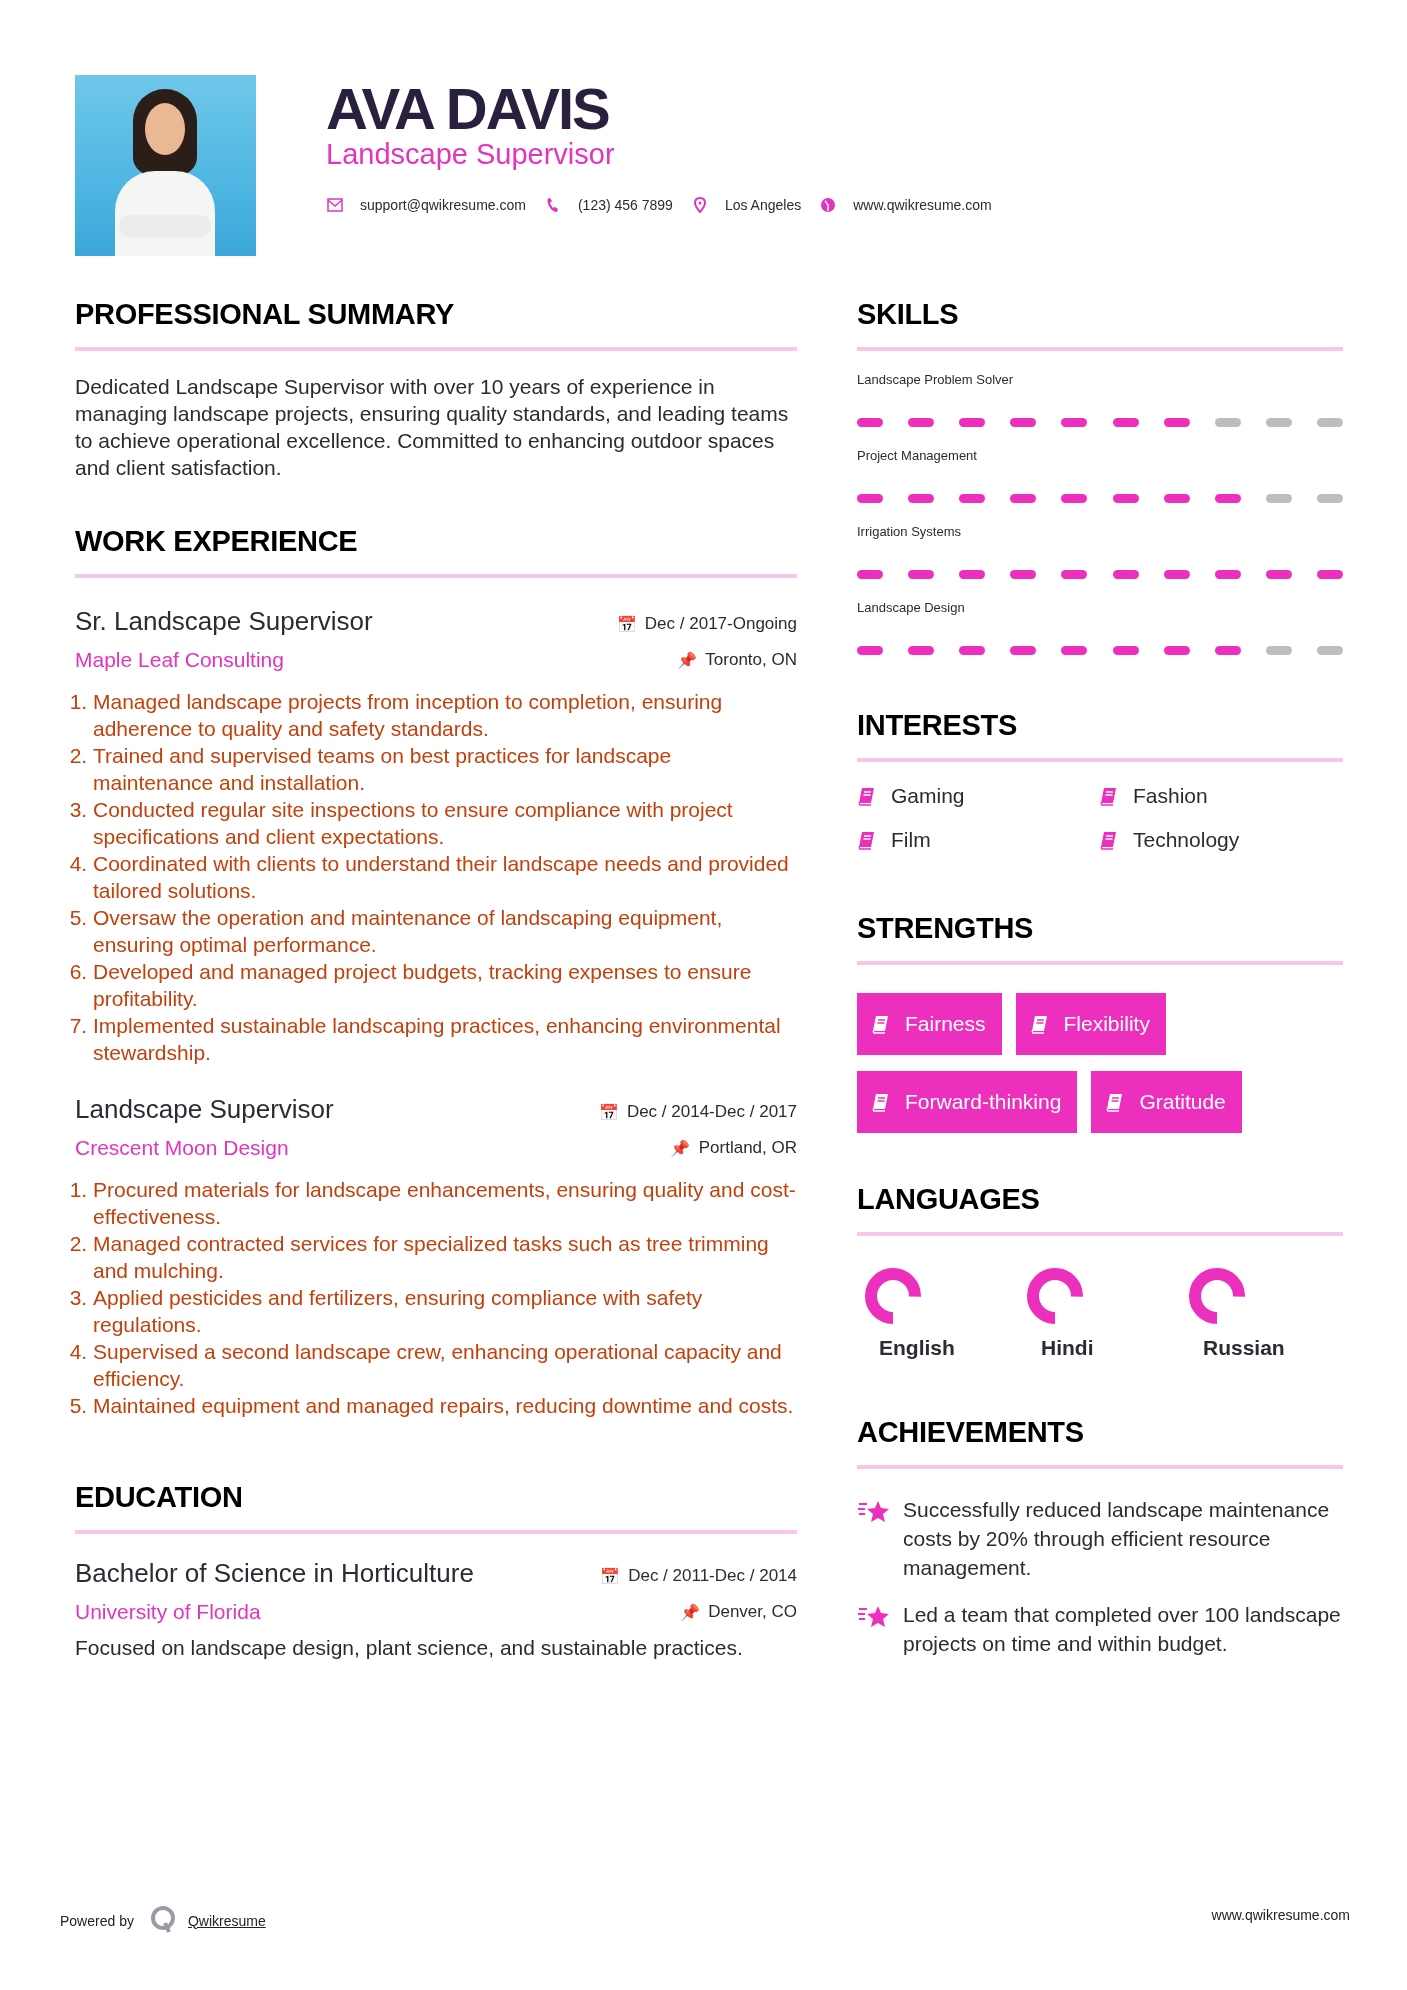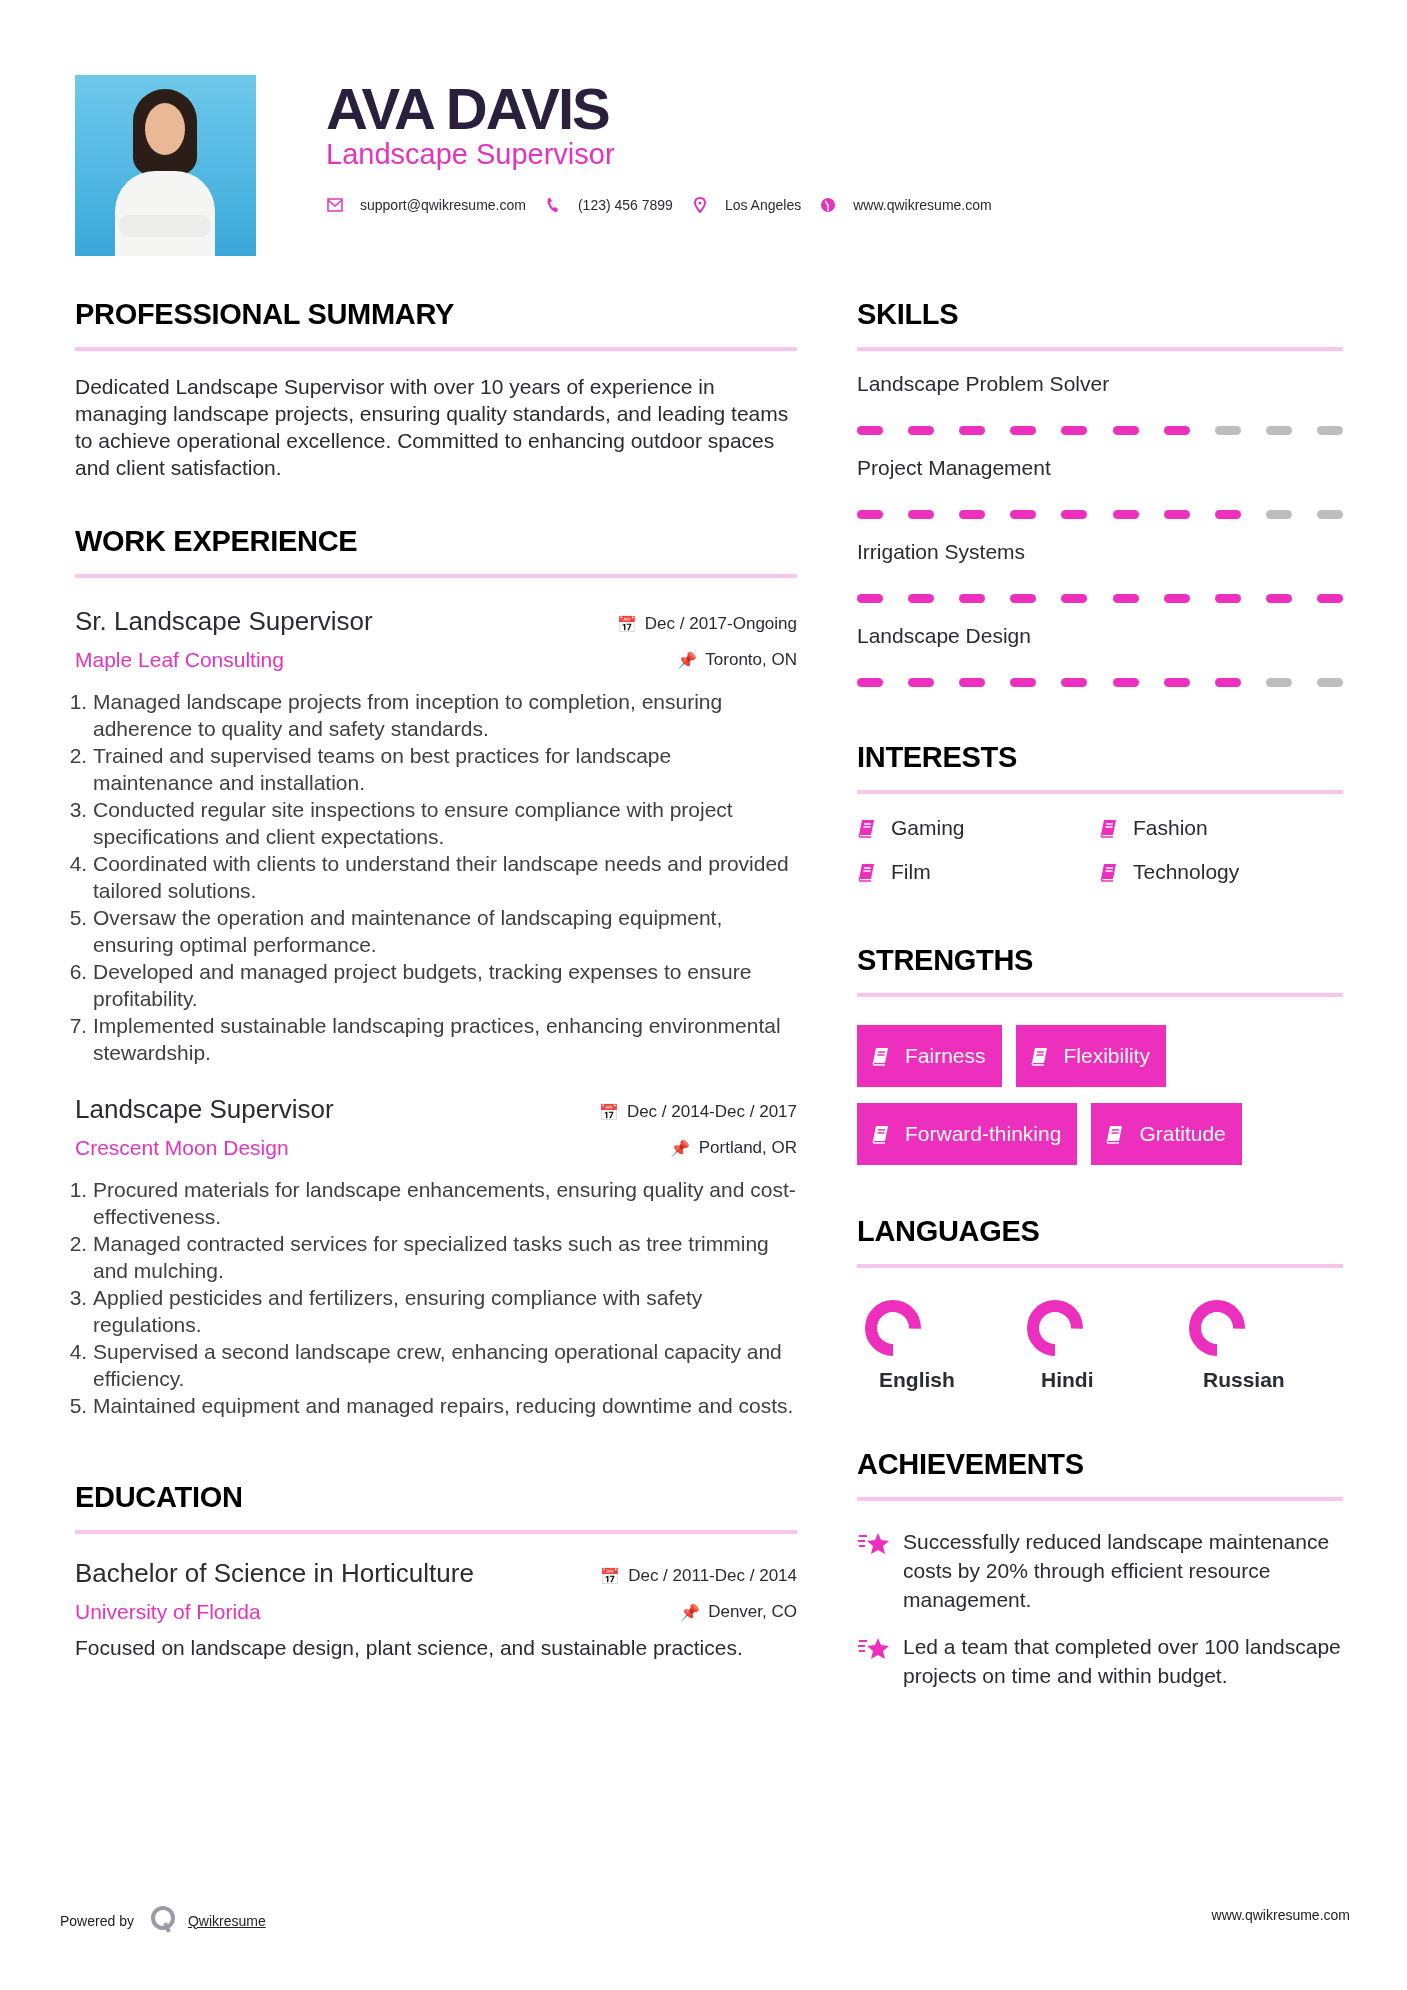--- a/index.html
+++ b/index.html
@@ -27,26 +27,26 @@
 
   .summary { margin-top: 22px; font-size: 21px; line-height: 27px; color: #2b2b33; }
 
   .job { margin-top: 22px; }
   .job-head { display: flex; justify-content: space-between; align-items: flex-end; }
   .job-title { font-size: 26px; color: #2b2b33; line-height: 1; }
   .job-meta { font-size: 17px; color: #2b2b33; display: flex; align-items: center; }
   .job-meta .mi { margin-right: 8px; font-size: 16px; color: #444; }
   .job-sub { display: flex; justify-content: space-between; align-items: center; margin-top: 14px; }
   .company { font-size: 21px; color: #e234bd; }
-  .bullets { margin-top: 16px; font-size: 21px; line-height: 27px; color: #404040; padding-left: 18px; }
+  .bullets { margin-top: 16px; font-size: 21px; line-height: 27px; color: #c2410c; padding-left: 18px; }
   .bullets li { padding-left: 0; margin-left: 0; }
   .edu-desc { margin-top: 10px; font-size: 21px; line-height: 27px; }
 
   .skill { margin-top: 22px; }
-  .skill-name { font-size: 21px; line-height: 1; color: #2b2b33; }
+  .skill-name { font-size: 13px; line-height: 1; color: #2b2b33; }
   .dots { display: flex; justify-content: space-between; margin-top: 32px; }
   .dot { width: 26px; height: 9px; border-radius: 5px; background: #bdbdbd; }
   .dot.on { background: #ec2fbc; }
 
   .interests { display: grid; grid-template-columns: 242px 242px; row-gap: 20px; margin-top: 22px; }
   .interest { display: flex; align-items: center; font-size: 21px; }
   .interest .bk { width: 20px; height: 20px; margin-right: 14px; }
 
   .strengths { display: flex; flex-wrap: wrap; gap: 16px 14px; margin-top: 28px; }
   .chip { background: #ec2fbc; color: #ffffff; font-size: 21px; height: 62px; padding: 0 16px 0 14px; display: flex; align-items: center; }

